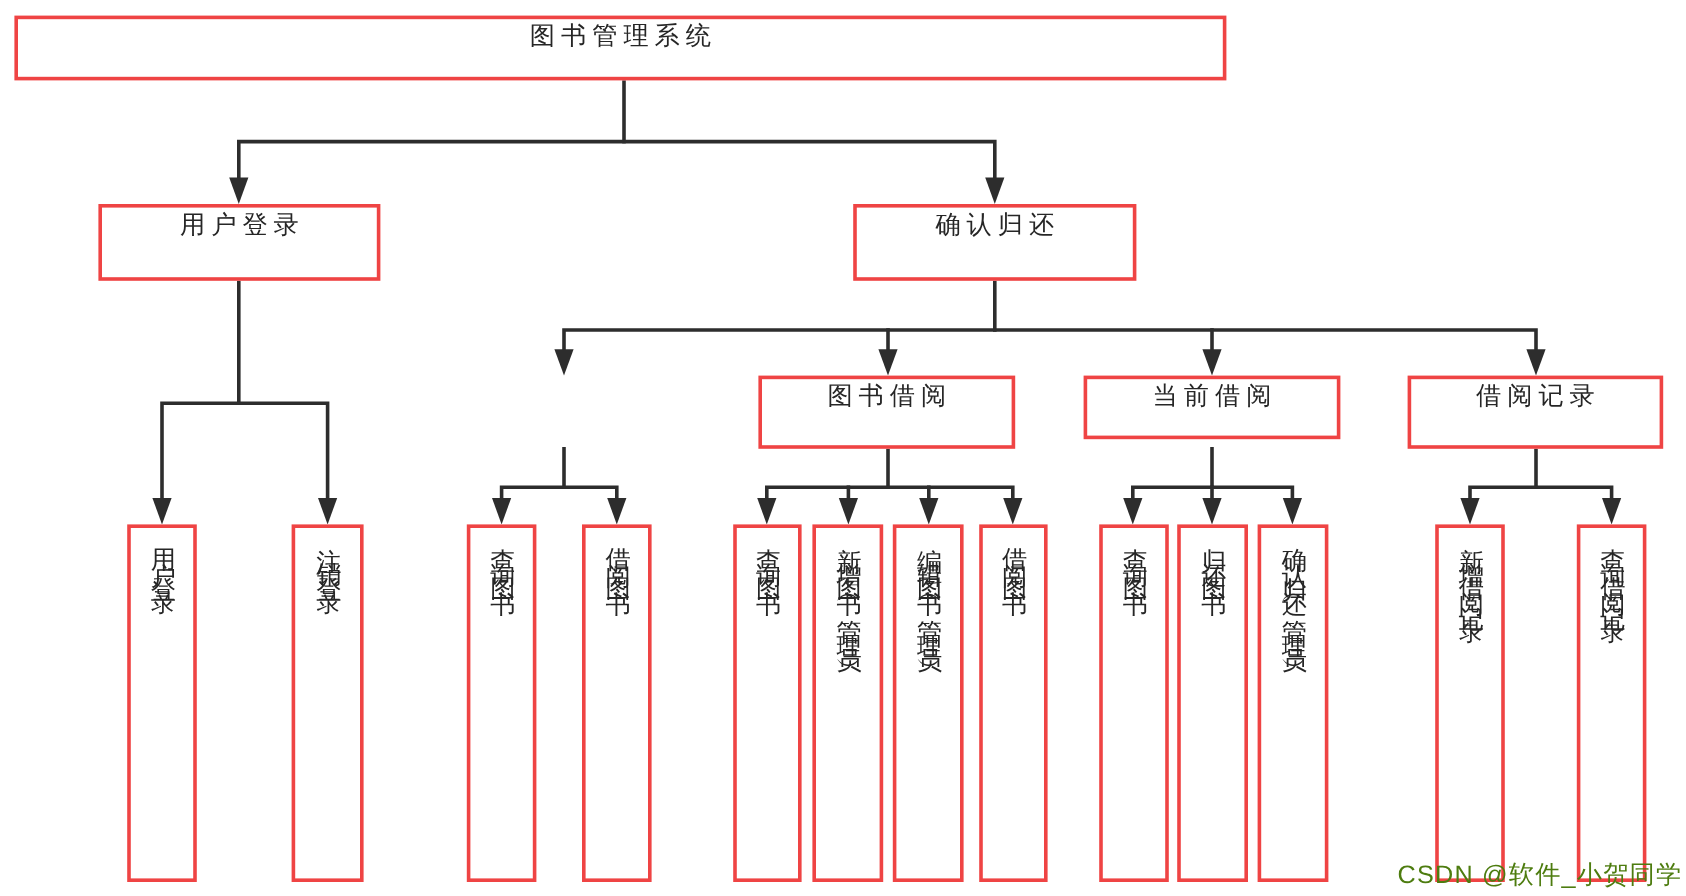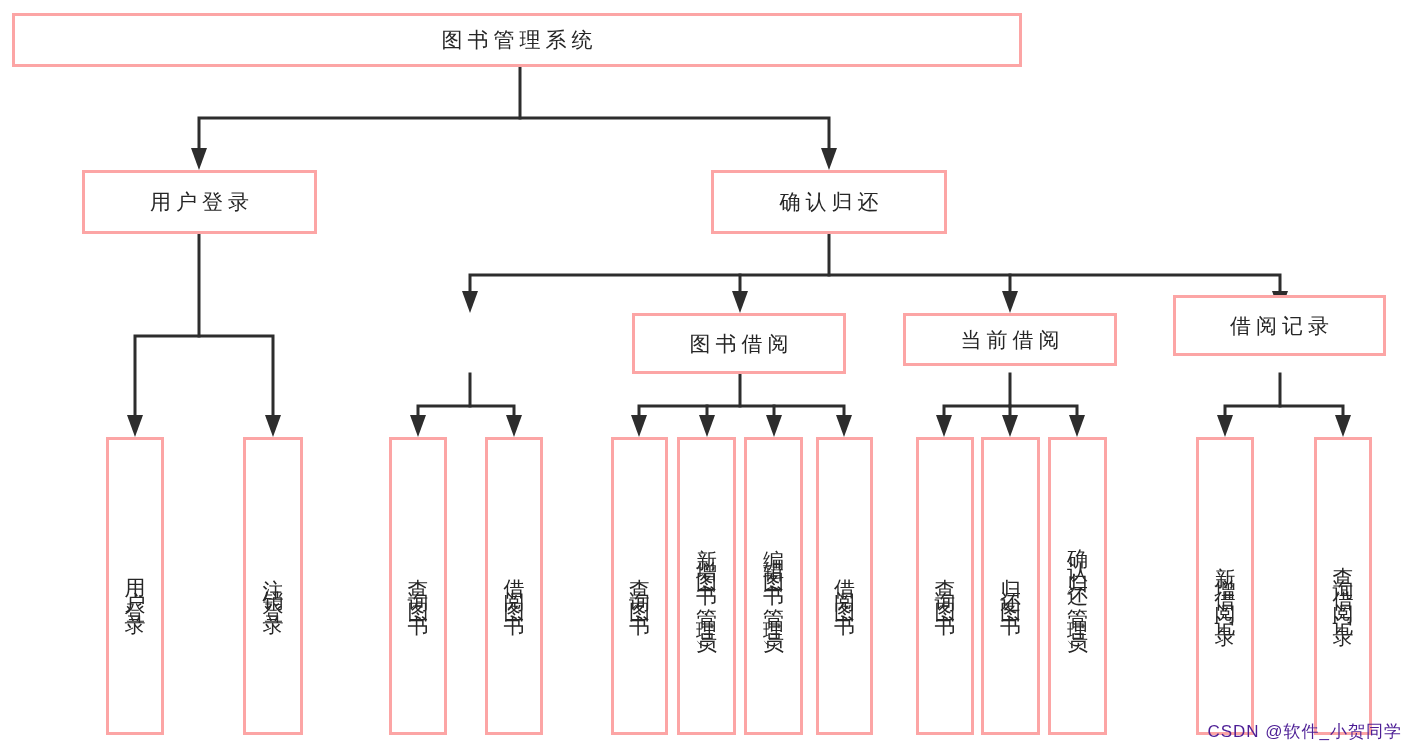--- a/index.html
+++ b/index.html
@@ -7,44 +7,44 @@
     position:relative;
     width:1405px;height:747px;
     background:#ffffff;
     font-family:"Liberation Sans","DejaVu Sans",sans-serif;
     overflow:hidden;
   }
   #wires{position:absolute;left:0;top:0;width:1405px;height:747px;}
   .node{
     position:absolute;
     box-sizing:border-box;
-    border:3px solid #fca5a5;
+    border:3px solid #ef4444;
     background:#ffffff;
-    display:flex;align-items:center;justify-content:center;
+    display:flex;justify-content:center;
     color:#262626;
   }
   .hlabel{
     font-size:21px;
     letter-spacing:5px;
     text-indent:5px;
     white-space:nowrap;
   }
   .vnode .vlabel{
     writing-mode:vertical-rl;
     text-orientation:mixed;
     font-size:21px;
     letter-spacing:12px;
     line-height:1.15;
     white-space:nowrap;
   }
   #watermark{
     position:absolute;
     right:3px;bottom:4px;
-    font-size:17px;
-    color:#4c1d95;
+    font-size:21px;
+    color:#4d7c0f;
     letter-spacing:1px;
     white-space:nowrap;
   }
 </style>
 </head>
 <body>
 
 <div id="canvas">
 
   <svg id="wires" width="1405" height="747" viewBox="0 0 1405 747">
@@ -109,21 +109,21 @@
   <div class="node" style="left:711px;top:170px;width:236px;height:64px">
     <span class="hlabel">确认归还</span>
   </div>
 
   <div class="node" style="left:632px;top:313px;width:214px;height:61px">
     <span class="hlabel">图书借阅</span>
   </div>
   <div class="node" style="left:903px;top:313px;width:214px;height:53px">
     <span class="hlabel">当前借阅</span>
   </div>
-  <div class="node" style="left:1173px;top:295px;width:213px;height:61px">
+  <div class="node" style="left:1173px;top:313px;width:213px;height:61px">
     <span class="hlabel">借阅记录</span>
   </div>
 
   <div class="node vnode" style="left:106px;top:437px;width:58px;height:298px">
     <span class="vlabel">用户登录</span>
   </div>
   <div class="node vnode" style="left:243px;top:437px;width:60px;height:298px">
     <span class="vlabel">注销登录</span>
   </div>
 

